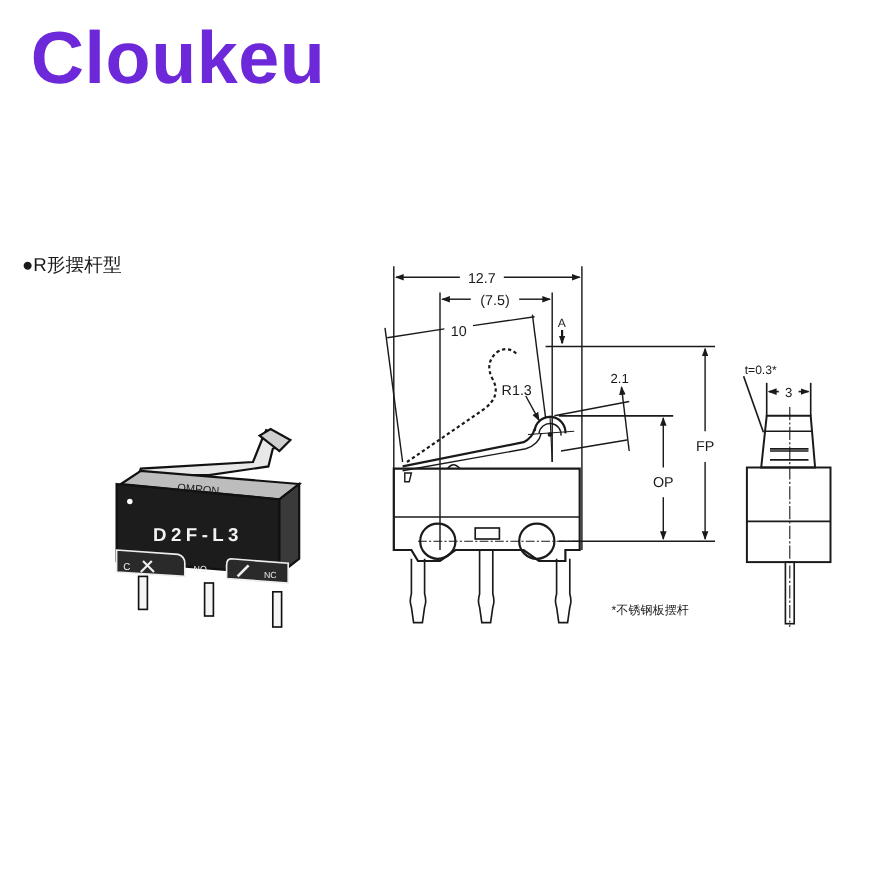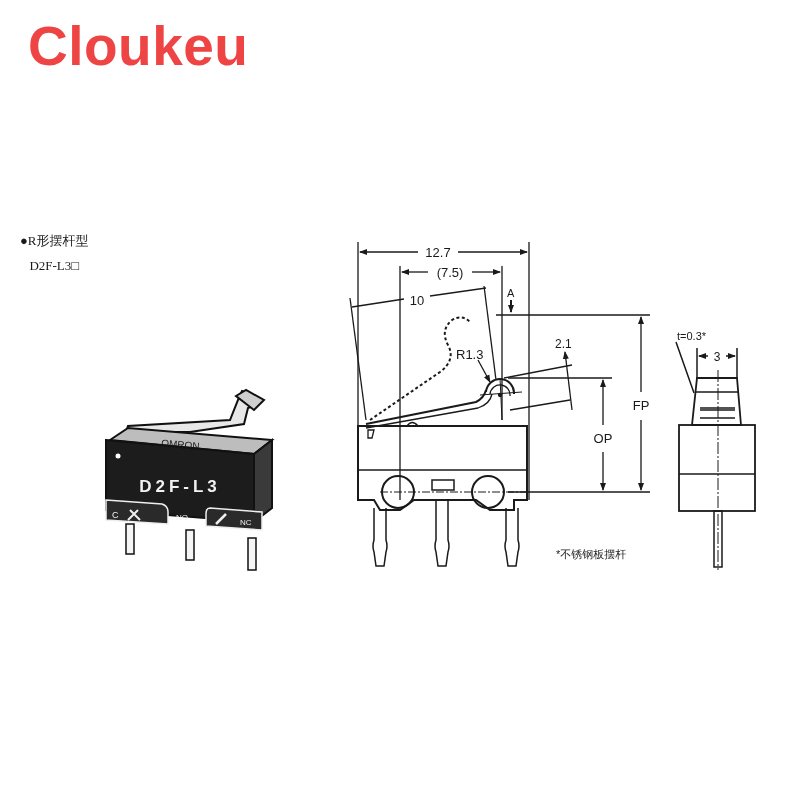--- a/index.html
+++ b/index.html
@@ -1,33 +1,32 @@
 <!DOCTYPE html>
 <html><head>
 <meta charset="utf-8">
 <style>
   html, body { margin:0; padding:0; background:#ffffff; }
   body { width:800px; height:800px; position:relative; overflow:hidden;
          font-family:"Liberation Sans", sans-serif; color:#111; }
-  .brand { position:absolute; left:28px; top:14px; font-size:55px; font-weight:bold;
-           letter-spacing:0.5px; color:#ef4444; font-family:"Liberation Sans", sans-serif; }
-  .models { position:absolute; left:20px; top:228px; font-size:13px; line-height:25px;
-            color:#1a1a1a; font-family:Liberation Serif, serif;text-align:center; }
+  .brand { position:absolute; left:28px; top:14px; font-size:67px; font-weight:bold;
+           letter-spacing:0.5px; color:#6d28d9; font-family:"Liberation Sans", sans-serif; }
+  .models { position:absolute; left:20px; top:228px; font-size:17px; line-height:25px;
+            color:#1a1a1a; font-family:Liberation Sans, sans-serif; }
   .models div { white-space:nowrap; }
   .drawing { position:absolute; left:0; top:0; width:800px; height:800px; }
   svg text { font-family:"Liberation Sans", "DejaVu Sans", sans-serif; fill:#1a1a1a; }
 </style>
 </head>
 <body>
 
 <div class="brand">Cloukeu</div>
 
 <div class="models">
   <div>●R形摆杆型</div>
-  <div>D2F-L3□</div>
 </div>
 
 <svg class="drawing" width="800" height="800" viewBox="0 0 800 800" xmlns="http://www.w3.org/2000/svg">
   <defs>
     <marker id="arr" markerWidth="8" markerHeight="8" refX="7" refY="4" orient="auto-start-reverse" markerUnits="userSpaceOnUse">
       <path d="M0,1 L8,4 L0,7 Z" fill="#1a1a1a"></path>
     </marker>
   </defs>
 
   <g>

